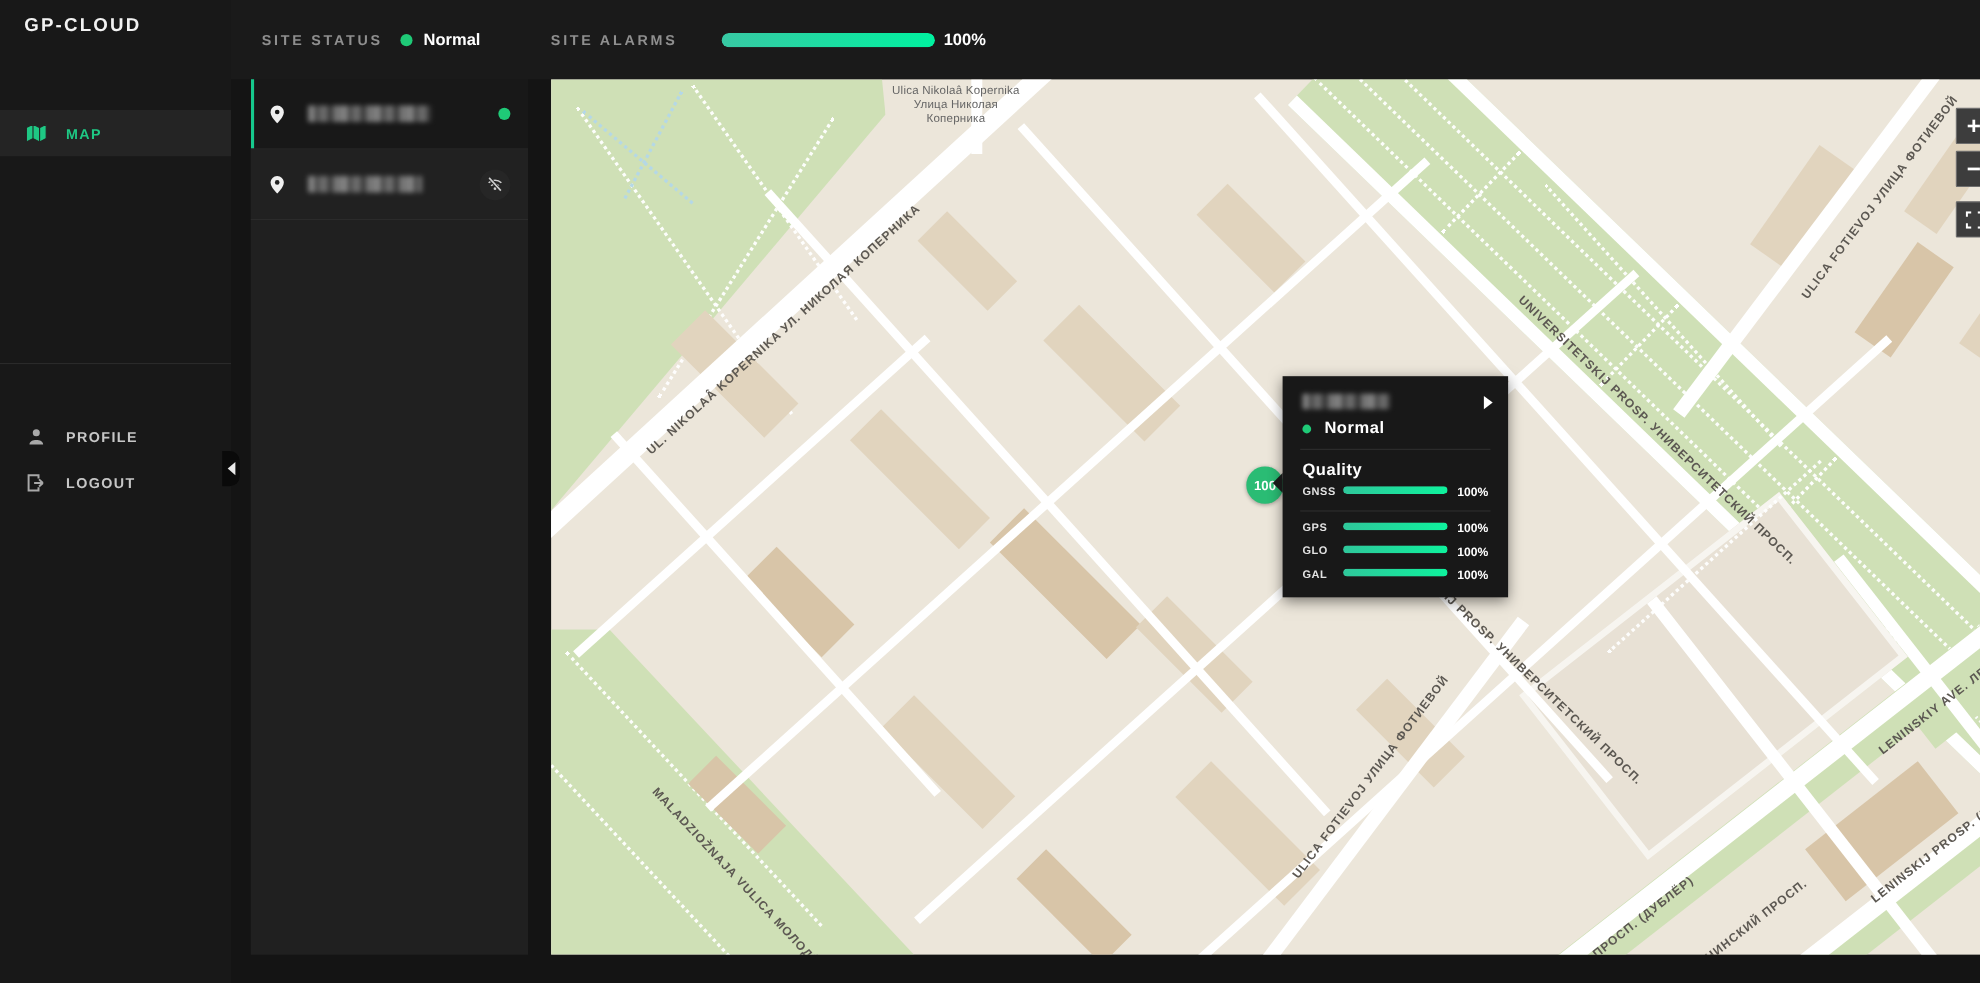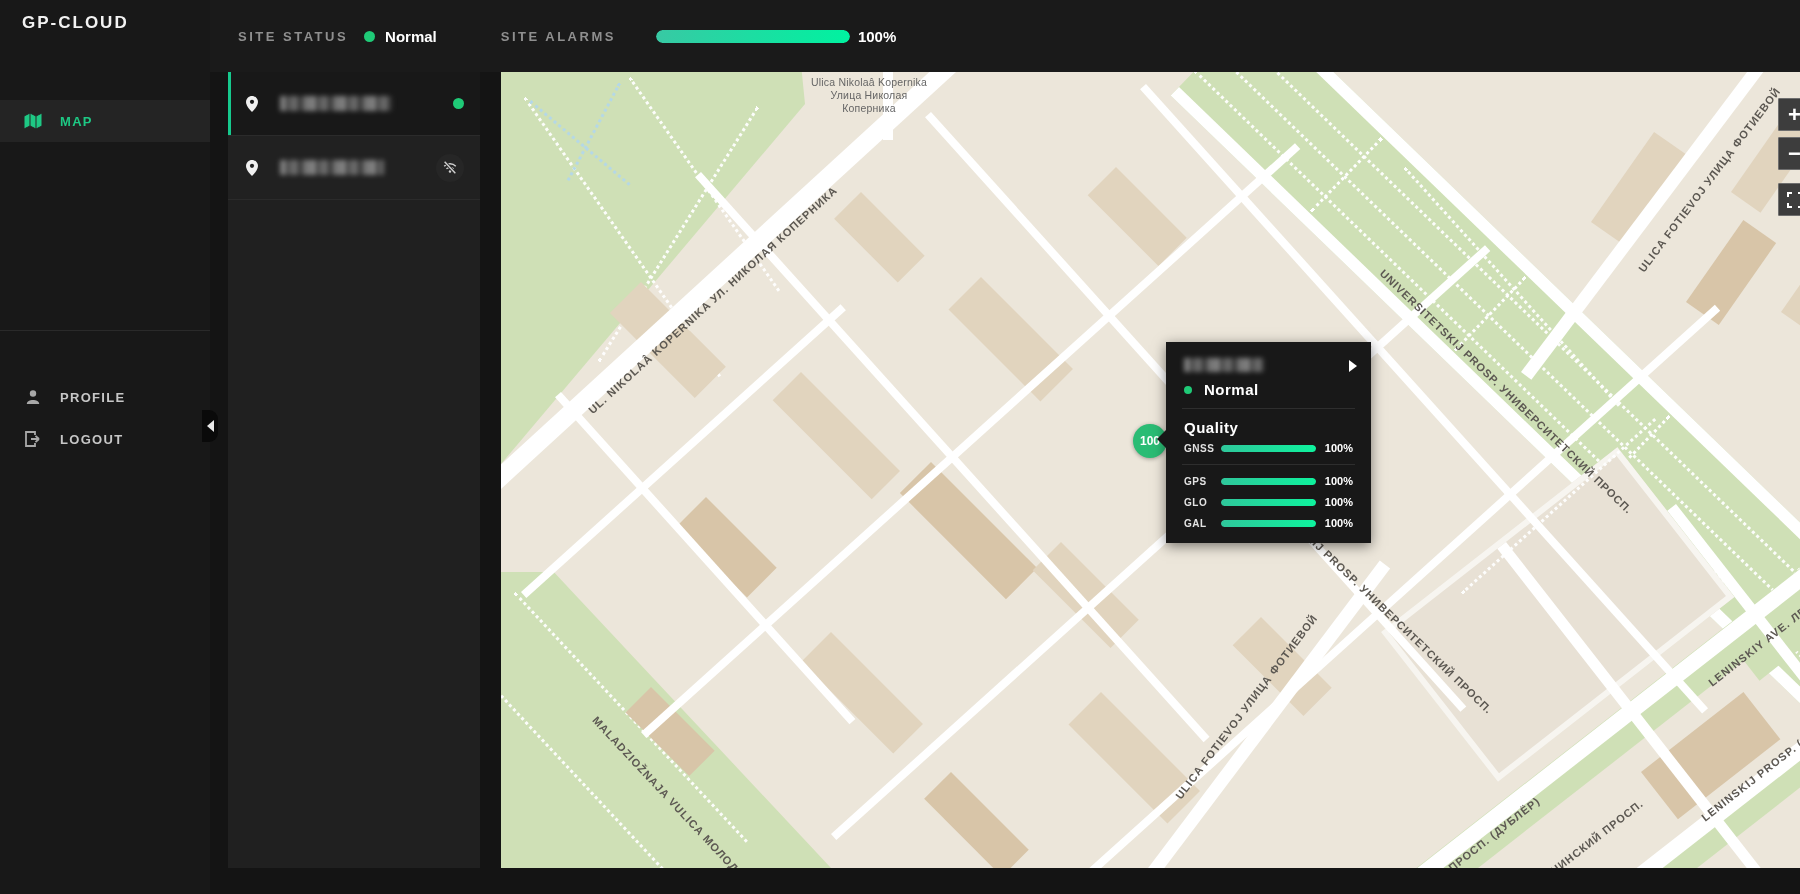--- a/index.html
+++ b/index.html
@@ -80,21 +80,21 @@
   .popup{position:absolute;left:665px;top:270px;width:205px;background:#181818;z-index:45;box-shadow:0 3px 12px rgba(0,0,0,.5);padding-bottom:14px;}
   .popup-pointer{position:absolute;left:-9px;top:88px;width:0;height:0;border-top:9px solid transparent;border-bottom:9px solid transparent;border-right:9px solid #181818;}
   .popup-head{display:flex;align-items:flex-start;justify-content:space-between;padding:16px 14px 0 18px;}
   .popup-blur{width:80px;height:14px;margin-left:0;}
   .popup-arrow{width:0;height:0;border-top:6px solid transparent;border-bottom:6px solid transparent;border-left:8px solid #fff;cursor:pointer;margin-top:2px;}
   .popup-status{display:flex;align-items:center;padding:9px 18px 0;}
   .popup-status .dot{width:8px;height:8px;}
   .popup-status-text{color:#fff;font-size:15px;font-weight:bold;margin-left:12px;letter-spacing:.5px;}
   .popup-div{height:1px;background:#2e2e2e;margin:10px 16px;}
   .popup-quality-title{color:#fff;font-size:15px;font-weight:bold;padding:0 18px;letter-spacing:.5px;}
-  .metric{display:flex;align-items:center;padding:6px 18px 0;}
+  .metric{display:flex;align-items:flex-start;padding:6px 18px 0;}
   .m-label{width:38px;color:#e2e2e2;font-size:10px;font-weight:bold;letter-spacing:.5px;}
   .m-bar{width:96px;height:7px;border-radius:4px;background:#2a2a2a;overflow:hidden;}
   .m-fill{display:block;height:100%;border-radius:4px;background:linear-gradient(90deg,#2fc79b,#0ef29d);width:100%;}
   .m-pct{color:#fff;font-size:11px;font-weight:bold;margin-left:9px;}
   .metric + .metric{padding-top:9px;}
 
   .bottom-strip{position:absolute;left:210px;top:868px;width:1590px;height:26px;background:#141414;z-index:9;}
 </style>
 </head>
 <body>

